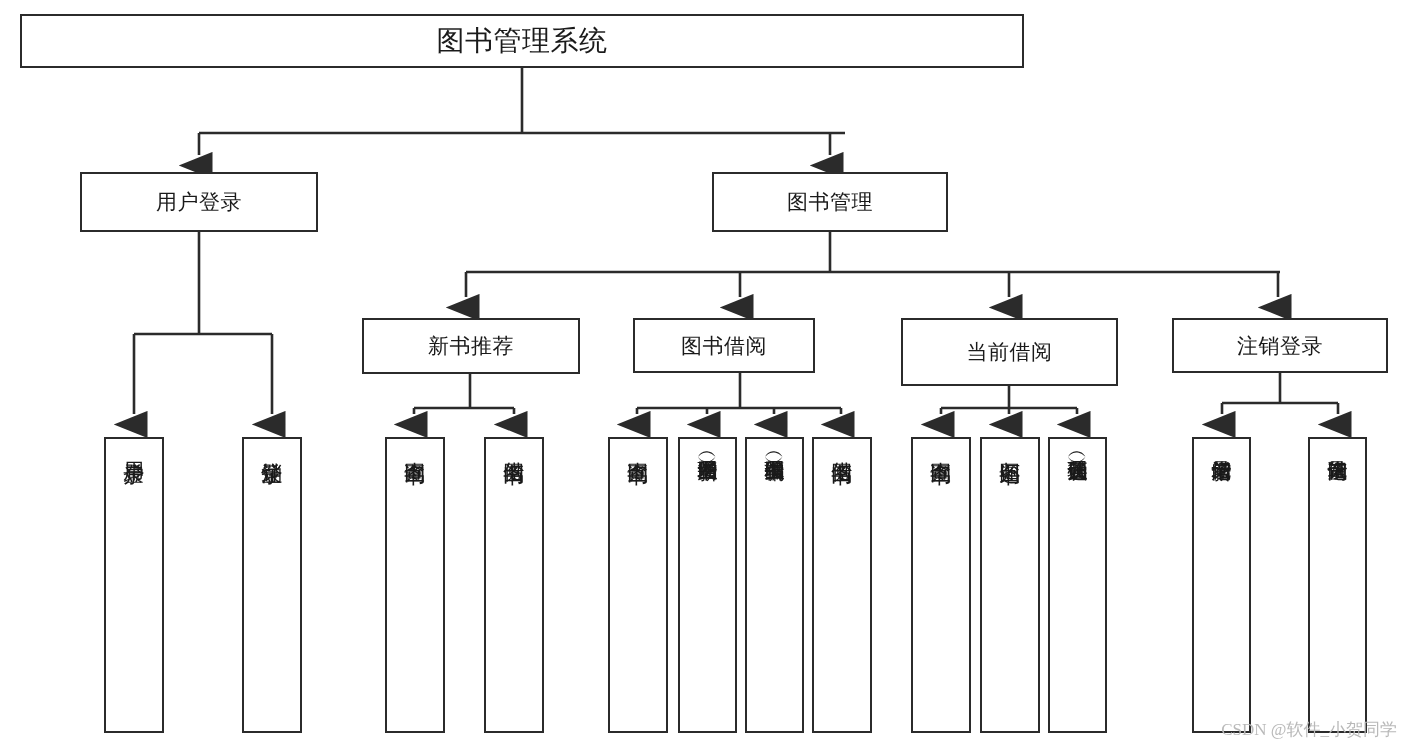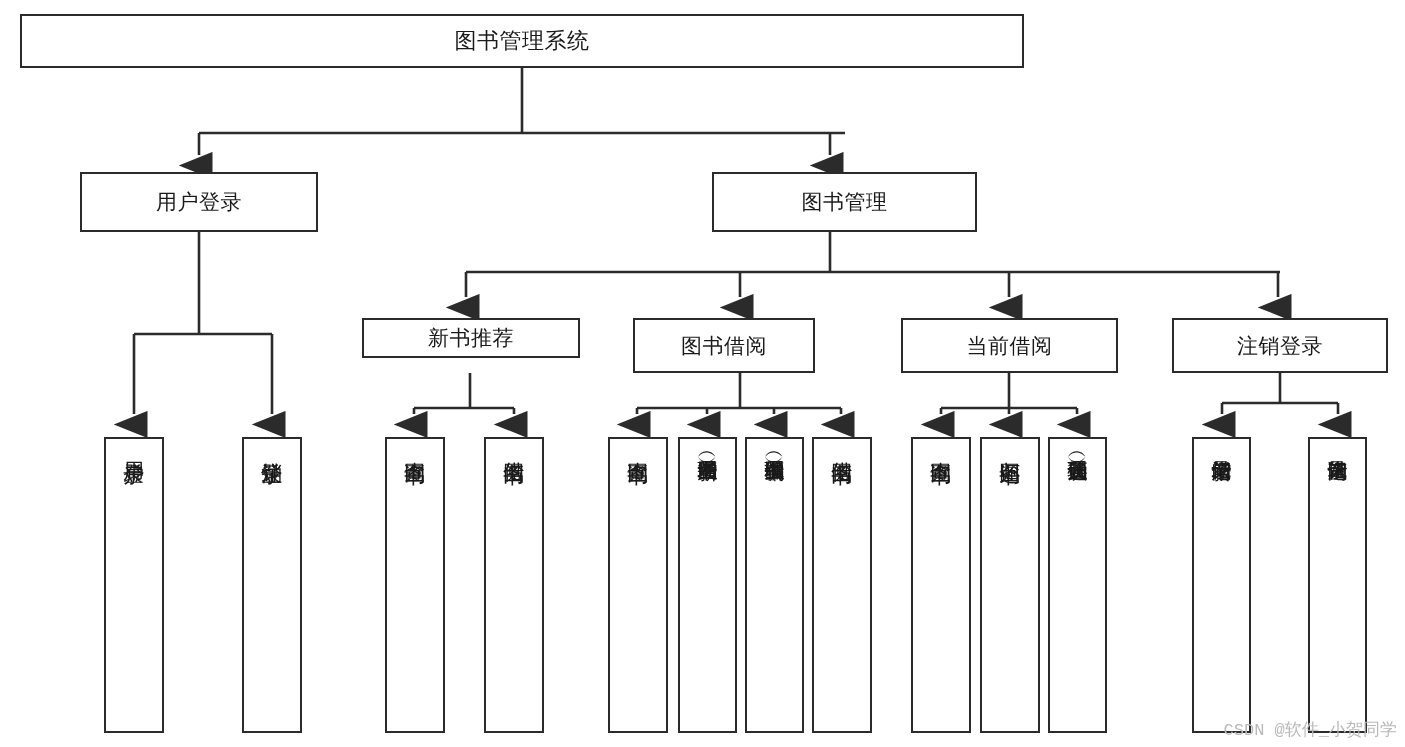--- a/index.html
+++ b/index.html
@@ -40,21 +40,21 @@
     display: block;
     text-align: center;
     line-height: 1.22;
     letter-spacing: 0.5px;
   }
   
   .h-node .lbl {
     writing-mode: horizontal-tb;
     font-size: 21px;
   }
-  #n-root .lbl { font-size: 22px; }
+  #n-root .lbl { font-size: 28px; }
   
   .v-node {
     align-items: flex-start;
     padding-top: 6px;
   }
   .v-node .lbl {
     writing-mode: vertical-rl;
     text-orientation: upright;
     font-size: 21px;
     line-height: 1.30;
@@ -67,21 +67,21 @@
     line-height: 1.26;
   }
   .watermark {
     position: absolute;
     right: 8px;
     bottom: 6px;
     font-size: 17px;
     color: #b9b9b9;
     white-space: nowrap;
     z-index: 3;
-    font-family: Liberation Mono, monospace;
+    font-family: Liberation Serif, serif;
   }
 </style>
 </head>
 <body>
 
 <div id="canvas">
 
   <svg class="wires" viewBox="0 0 1405 747">
     <defs>
       <marker id="arw" markerWidth="12" markerHeight="14" refX="1.2" refY="5.2" orient="auto" markerUnits="strokeWidth">
@@ -133,33 +133,33 @@
   </svg>
 
   <div class="node h-node" id="n-root" style="left:20px; top:14px; width:1004px; height:54px;">
     <span class="lbl">图书管理系统</span>
   </div>
 
   <div class="node h-node" style="left:80px; top:172px; width:238px; height:60px;">
     <span class="lbl">用户登录</span>
   </div>
 
-  <div class="node h-node" style="left:712px; top:172px; width:265px; height:60px;">
+  <div class="node h-node" style="left:712px; top:172px; width:236px; height:60px;">
     <span class="lbl">图书管理</span>
   </div>
 
-  <div class="node h-node" style="left:362px; top:318px; width:218px; height:40px;">
+  <div class="node h-node" style="left:362px; top:318px; width:218px; height:56px;">
     <span class="lbl">新书推荐</span>
   </div>
 
   <div class="node h-node" style="left:633px; top:318px; width:182px; height:55px;">
     <span class="lbl">图书借阅</span>
   </div>
 
-  <div class="node h-node" style="left:901px; top:318px; width:217px; height:55px;">
+  <div class="node h-node" style="left:901px; top:318px; width:217px; height:68px;">
     <span class="lbl">当前借阅</span>
   </div>
 
   <div class="node h-node" style="left:1172px; top:318px; width:216px; height:55px;">
     <span class="lbl">注销登录</span>
   </div>
 
   <div class="node v-node" style="left:104px; top:437px; width:60px; height:296px;">
     <span class="lbl">用户登录</span>
   </div>

